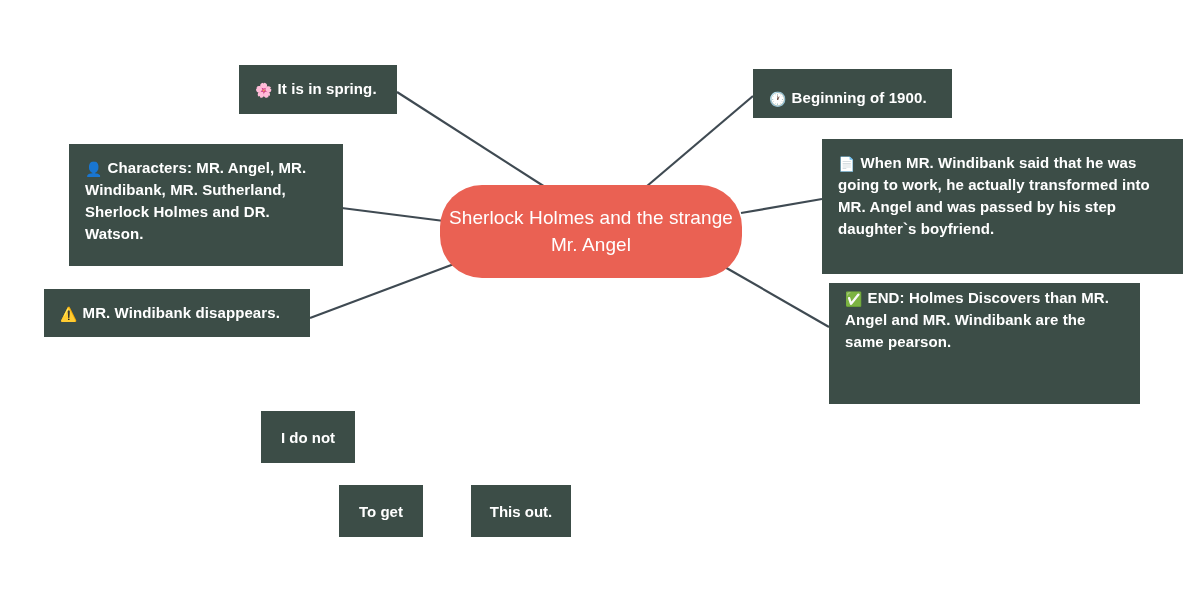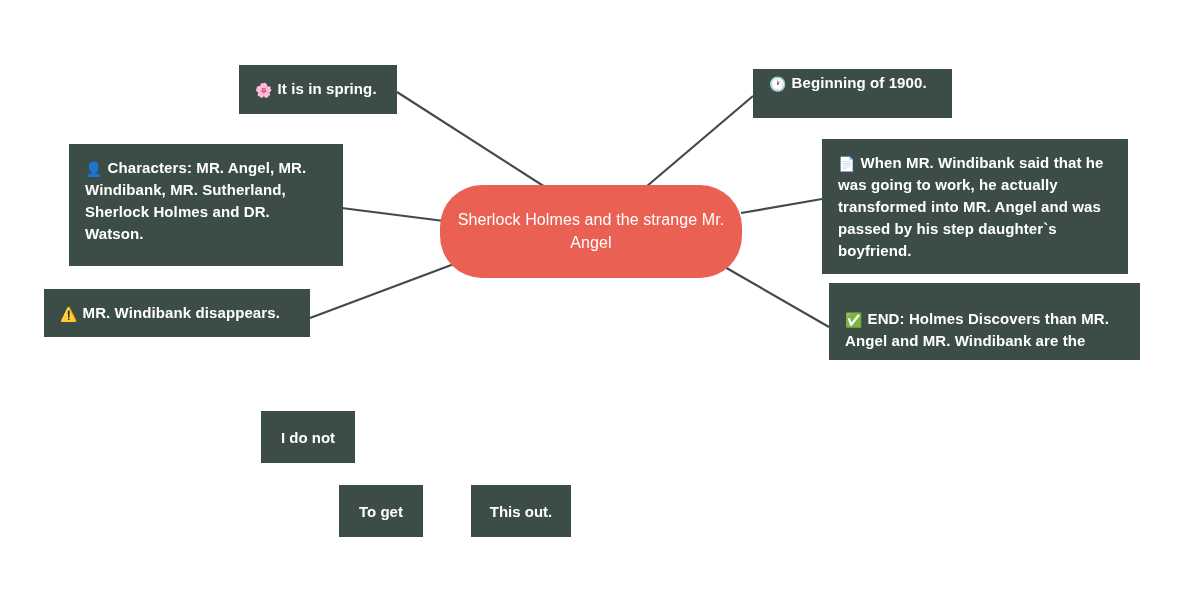--- a/index.html
+++ b/index.html
@@ -51,21 +51,21 @@
   #root-node {
     position: absolute;
     box-sizing: border-box;
     background: #ea6153;
     color: #ffffff;
     border-radius: 42px;
     display: flex;
     align-items: center;
     justify-content: center;
     text-align: center;
-    font-size: 16px;
+    font-size: 19px;
     font-weight: normal;
     line-height: 1.42;
     letter-spacing: 0.1px;
   }
   
   .loose-node {
     position: absolute;
     box-sizing: border-box;
     background: #3c4d47;
     color: #ffffff;
@@ -99,37 +99,37 @@
 
   <div id="root-node" style="left:440px; top:185px; width:302px; height:93px;">
     <span>Sherlock Holmes and the
 strange Mr. Angel</span>
   </div>
 
   <div class="node" style="left:239px; top:65px; width:158px; height:49px; padding:13px 16px;">
     <span class="node-text"><span class="emoji">🌸</span><span>It is in spring.</span></span>
   </div>
 
-  <div class="node" style="left:753px; top:69px; width:199px; height:49px; padding:3px 16px;">
+  <div class="node" style="left:753px; top:69px; width:199px; height:49px; padding:18px 16px;">
     <span class="node-text"><span class="emoji">🕐</span><span>Beginning of 1900.</span></span>
   </div>
 
   <div class="node" style="left:44px; top:144px; width:274px; height:122px; padding:13px 16px;margin-left:25px;">
     <span class="node-text"><span class="emoji">👤</span><span>Characters: MR. Angel, MR. Windibank, MR. Sutherland, Sherlock Holmes and DR. Watson.</span></span>
   </div>
 
   <div class="node" style="left:44px; top:270px; width:266px; height:48px; padding:13px 16px;margin-top:19px;">
     <span class="node-text"><span class="emoji">⚠️</span><span>MR. Windibank disappears.</span></span>
   </div>
 
-  <div class="node" style="left:822px; top:139px; width:306px; height:135px; padding:13px 16px;">
+  <div class="node" style="left:822px; top:139px; width:361px; height:135px; padding:13px 16px;">
     <span class="node-text"><span class="emoji">📄</span><span>When MR. Windibank said that he was going to work, he actually transformed into MR. Angel and was passed by his step daughter`s boyfriend.</span></span>
   </div>
 
-  <div class="node" style="left:829px; top:283px; width:311px; height:77px; padding:25px 16px;">
+  <div class="node" style="left:829px; top:283px; width:311px; height:121px; padding:4px 16px;">
     <span class="node-text"><span class="emoji">✅</span><span>END: Holmes Discovers than MR. Angel and MR. Windibank are the same pearson.</span></span>
   </div>
 
   <div class="loose-node" style="left:261px; top:411px; width:94px; height:52px;">
     <span>I do not</span>
   </div>
 
 
   <div class="loose-node" style="left:339px; top:485px; width:84px; height:52px;align-items:center;">
     <span>To get</span>

